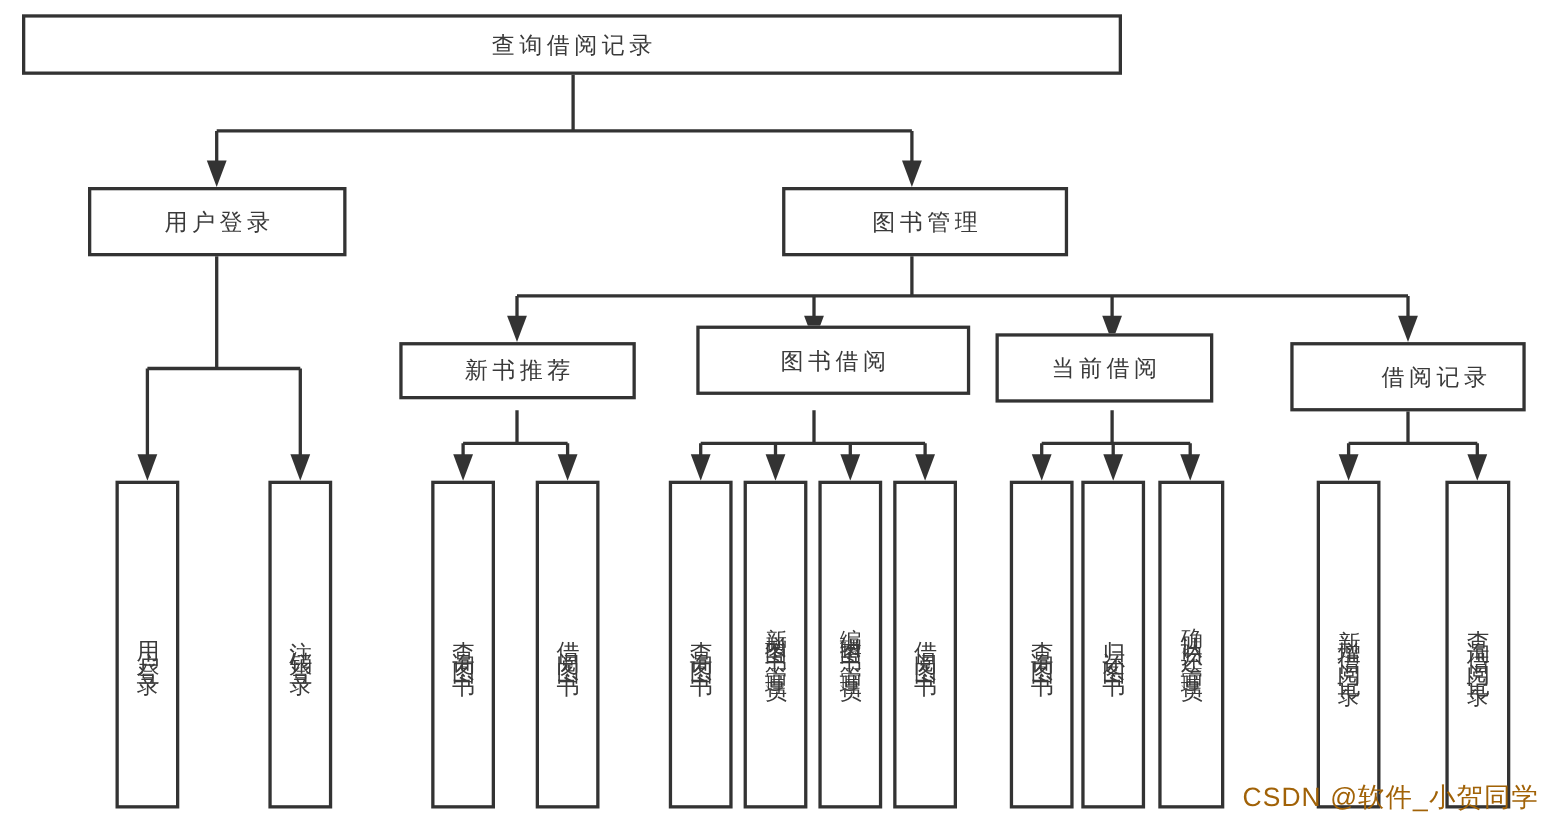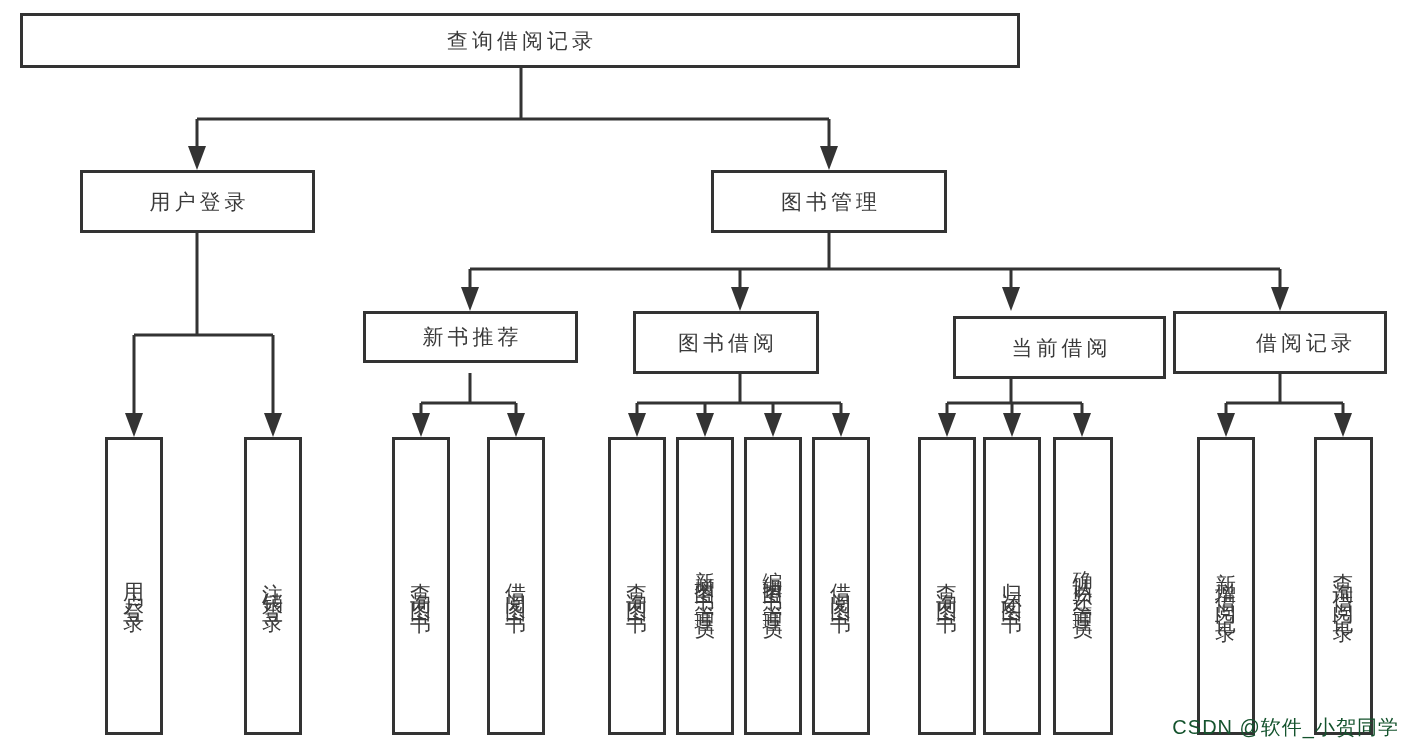--- a/index.html
+++ b/index.html
@@ -47,22 +47,22 @@
   }
   .node.v.dense {
     letter-spacing: 7px;
     font-size: 20px;
   }
   .watermark {
     position: absolute;
     right: 6px;
     bottom: 6px;
     z-index: 2;
-    color: #14532d;
-    font-size: 20px;
+    color: #a16207;
+    font-size: 24px;
     letter-spacing: 1px;
     white-space: nowrap;
   }
 </style>
 </head>
 <body>
 
 <div class="canvas">
 
   <svg class="connectors" width="1405" height="747" viewBox="0 0 1405 747">
@@ -101,25 +101,25 @@
       <polygon points="1003,413 1021,413 1012,437"></polygon>
       <polygon points="1073,413 1091,413 1082,437"></polygon>
       <polygon points="1217,413 1235,413 1226,437"></polygon>
       <polygon points="1334,413 1352,413 1343,437"></polygon>
     </g>
   </svg>
 
   <div class="node h" style="left:20px; top:13px; width:1000px; height:55px;">查询借阅记录</div>
 
   <div class="node h" style="left:80px; top:170px; width:235px; height:63px;">用户登录</div>
-  <div class="node h" style="left:711px; top:170px; width:236px; height:63px;">图书管理</div>
+  <div class="node h" style="left:711px; top:170px; width:260px; height:63px;">图书管理</div>
 
   <div class="node h" style="left:363px; top:311px; width:215px; height:52px;">新书推荐</div>
-  <div class="node h" style="left:633px; top:311px; width:186px; height:63px;">图书借阅</div>
-  <div class="node h" style="left:905px; top:316px; width:213px; height:63px;margin-left:48px;">当前借阅</div>
+  <div class="node h" style="left:633px; top:296px; width:249px; height:63px;">图书借阅</div>
+  <div class="node h" style="left:905px; top:303px; width:198px; height:63px;">当前借阅</div>
   <div class="node h" style="left:1173px; top:311px; width:214px; height:63px;padding-left:48px;">借阅记录</div>
 
   <div class="node v" style="left:105px; top:437px; width:58px; height:298px;">用户登录</div>
   <div class="node v" style="left:244px; top:437px; width:58px; height:298px;">注销登录</div>
 
   <div class="node v" style="left:392px; top:437px; width:58px; height:298px;">查询图书</div>
   <div class="node v" style="left:487px; top:437px; width:58px; height:298px;">借阅图书</div>
 
   <div class="node v" style="left:608px; top:437px; width:58px; height:298px;">查询图书</div>
   <div class="node v dense" style="left:676px; top:437px; width:58px; height:298px;">新增图书（管理员）</div>

